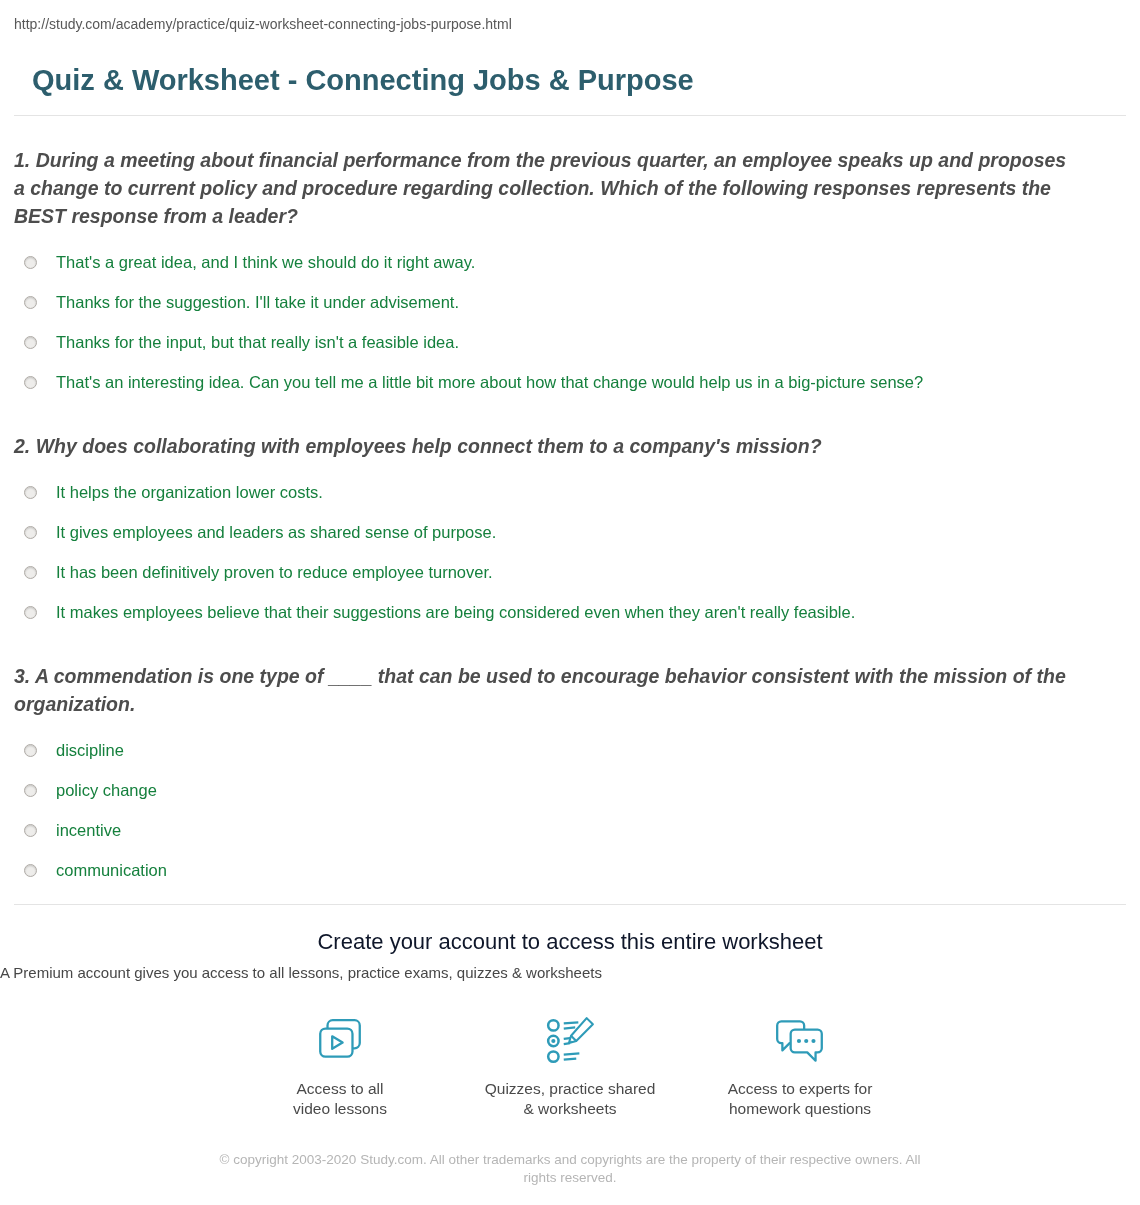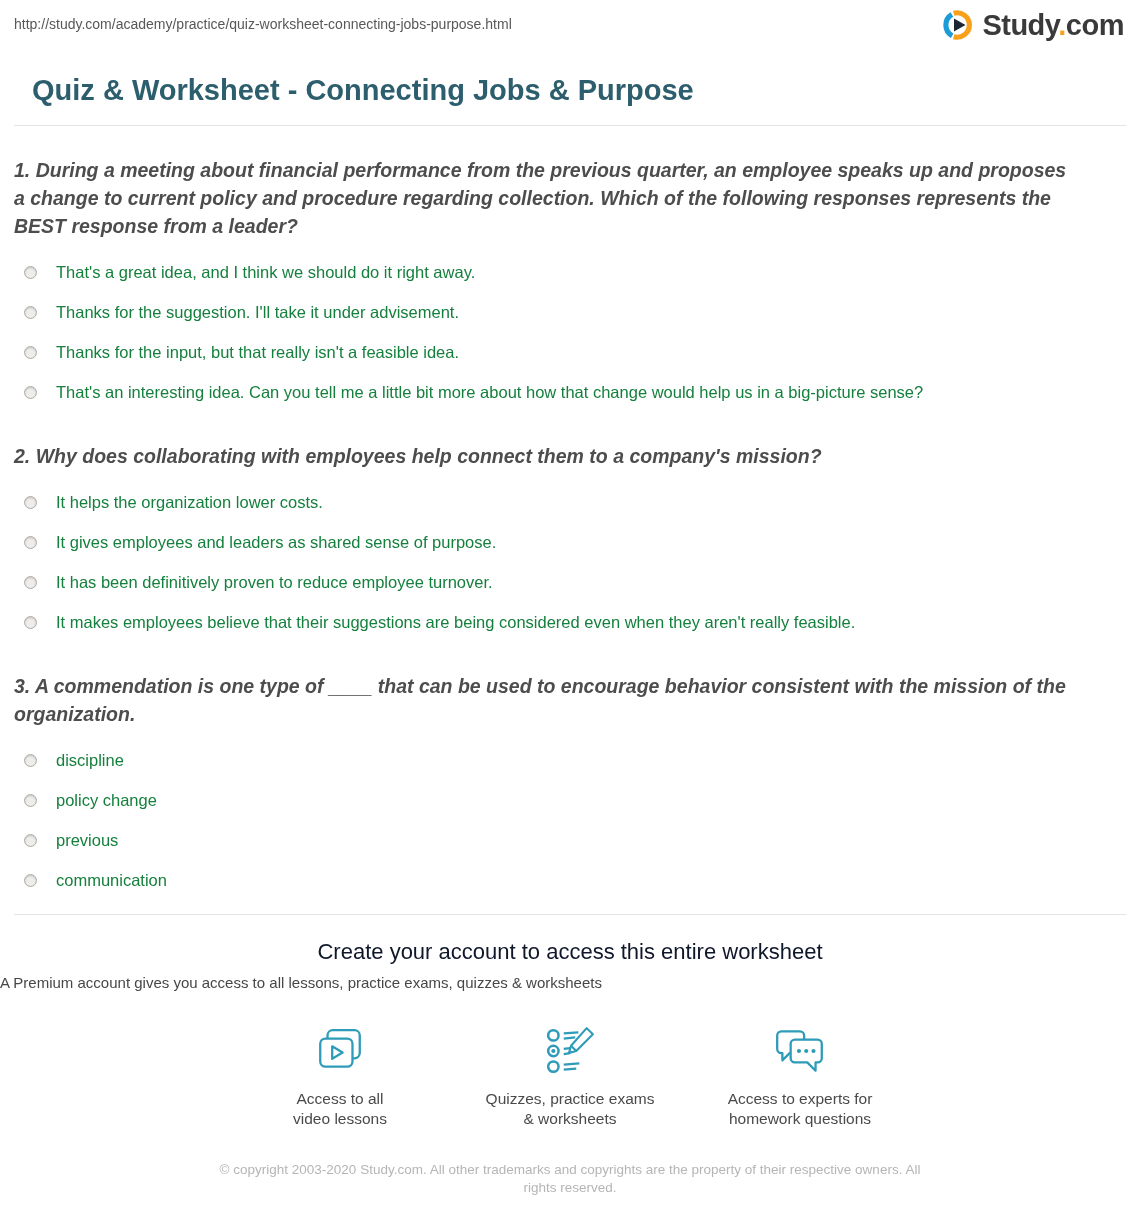--- a/index.html
+++ b/index.html
@@ -34,30 +34,20 @@
   .feature-icon { height:52px; display:flex; align-items:center; justify-content:center; }
   .feature-label { margin-top:12px; text-align:center; font-size:15.5px; color:#4a4a4a; line-height:20px; }
   .copyright { margin:32px auto 0; max-width:715px; text-align:center; font-size:13.5px; color:#b5b5b5; line-height:18px; }
   svg { display:block; }
 </style>
 </head>
 <body>
 
 <div class="top-bar">
   <div class="url-text">http://study.com/academy/practice/quiz-worksheet-connecting-jobs-purpose.html</div>
-  <div class="logo">
-    <span>
-      <svg width="34" height="34" viewBox="0 0 34 34">
-        <path d="M 12.7 5.3 A 12.2 12.2 0 1 1 12.7 28.7" fill="none" stroke="#f9a11b" stroke-width="5.2"></path>
-        <path d="M 11.2 27.8 A 12.2 12.2 0 0 1 10.9 6.6" fill="none" stroke="#1b9cd8" stroke-width="5.2"></path>
-        <polygon points="13,10.5 24.5,17 13,23.5" fill="#1b2733"></polygon>
-      </svg>
-    </span>
-    <span class="logo-text"><span>Study</span><span class="dot">.</span><span>com</span></span>
-  </div>
 </div>
 
 <h1 class="page-title">Quiz &amp; Worksheet - Connecting Jobs &amp; Purpose</h1>
 <div class="divider"></div>
 
 <div>
   <div class="question-text">1. During a meeting about financial performance from the previous quarter, an employee speaks up and proposes a change to current policy and procedure regarding collection. Which of the following responses represents the BEST response from a leader?</div>
   <div class="options">
     <div class="option-row">
       <span class="radio"></span>
@@ -106,21 +96,21 @@
     <div class="option-row">
       <span class="radio"></span>
       <span class="option-label">discipline</span>
     </div>
     <div class="option-row">
       <span class="radio"></span>
       <span class="option-label">policy change</span>
     </div>
     <div class="option-row">
       <span class="radio"></span>
-      <span class="option-label">previous</span>
+      <span class="option-label">incentive</span>
     </div>
     <div class="option-row">
       <span class="radio"></span>
       <span class="option-label">communication</span>
     </div>
   </div>
 </div>
 
 <div class="divider2"></div>
 
@@ -153,21 +143,21 @@
         <line x1="19" y1="23" x2="27" y2="22" stroke="#2e9bb8" stroke-width="2.2"></line>
         <line x1="19" y1="28" x2="25" y2="27" stroke="#2e9bb8" stroke-width="2.2"></line>
         <line x1="19" y1="38" x2="34" y2="37" stroke="#2e9bb8" stroke-width="2.2"></line>
         <line x1="19" y1="43" x2="31" y2="42" stroke="#2e9bb8" stroke-width="2.2"></line>
         <path d="M41 3 L47 9 L31 25 L24 27 L26 20 Z" fill="#ffffff" stroke="#2e9bb8" stroke-width="2" stroke-linejoin="round"></path>
         <line x1="26" y1="20" x2="31" y2="25" stroke="#2e9bb8" stroke-width="2"></line>
         <path d="M24 27 L26.5 24.5 L26.8 26.4 Z" fill="#2e9bb8"></path>
       </svg>
     </div>
     <div class="feature-label">
-      <div>Quizzes, practice exams</div>
+      <div>Quizzes, practice shared</div>
       <div>&amp; worksheets</div>
     </div>
   </div>
   <div class="feature">
     <div class="feature-icon">
       <svg width="56" height="52" viewBox="0 0 54 50">
         <path d="M9 6 h18 a4 4 0 0 1 4 4 v13 a4 4 0 0 1 -4 4 h-10 l-7 7 v-7 h-1 a4 4 0 0 1 -4 -4 v-13 a4 4 0 0 1 4 -4 z" fill="none" stroke="#2e9bb8" stroke-width="2.2" stroke-linejoin="round"></path>
         <path d="M22 14 h22 a4 4 0 0 1 4 4 v14 a4 4 0 0 1 -4 4 h-2 v8 l-8 -8 h-12 a4 4 0 0 1 -4 -4 v-14 a4 4 0 0 1 4 -4 z" fill="#ffffff" stroke="#2e9bb8" stroke-width="2.2" stroke-linejoin="round"></path>
         <circle cx="26" cy="25" r="2" fill="#2e9bb8"></circle>
         <circle cx="33" cy="25" r="2" fill="#2e9bb8"></circle>

